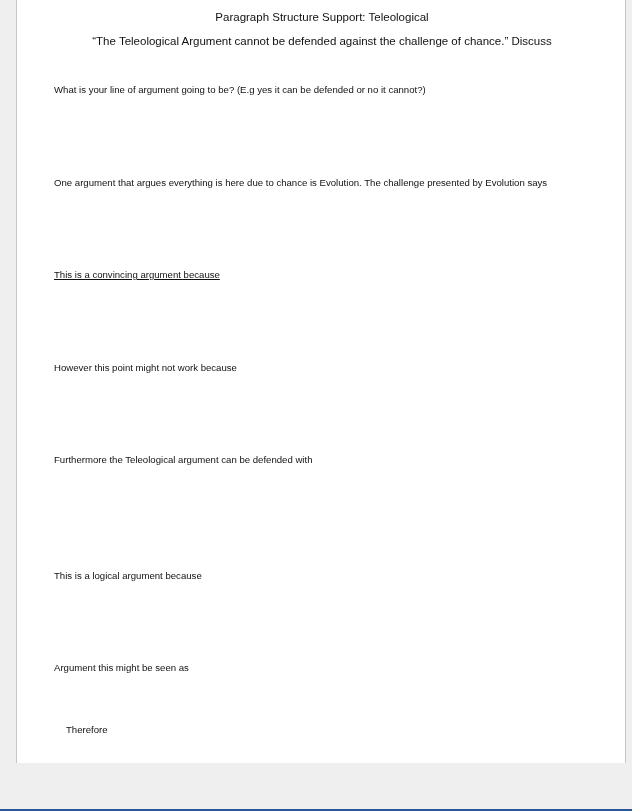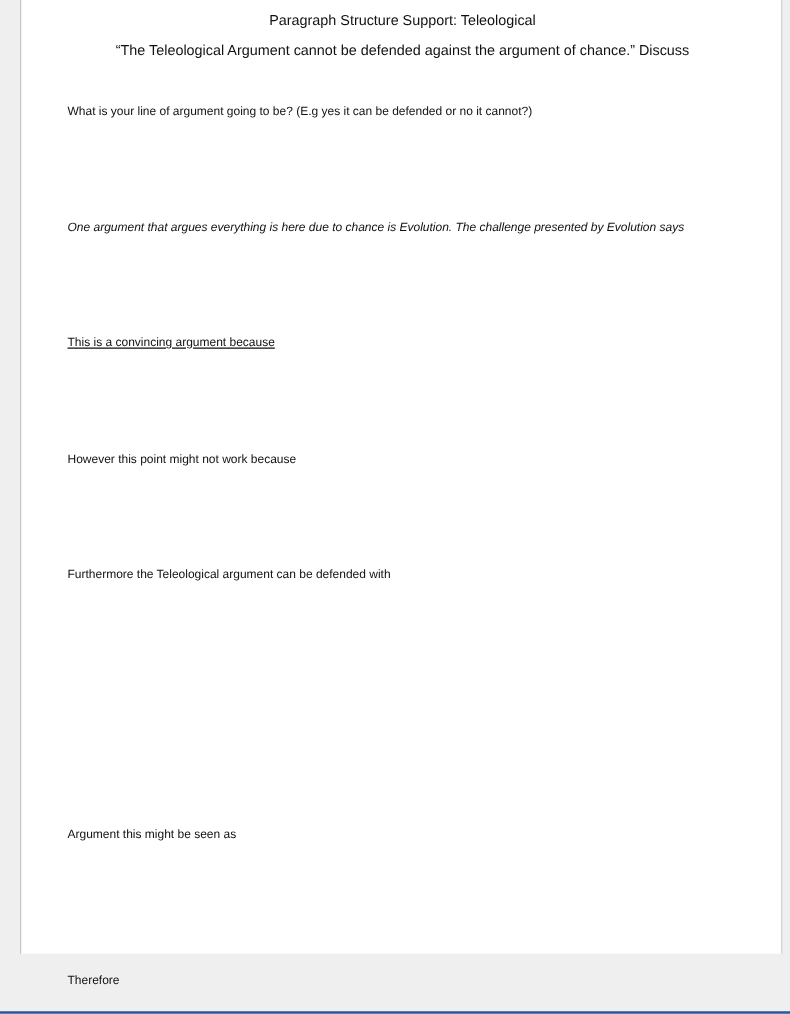--- a/index.html
+++ b/index.html
@@ -63,25 +63,26 @@
       text-align: center;
     }
   </style>
 </head>
 <body>
 
 <div class="gutter-left"></div>
 
 <div class="page">
   <div class="line title" style="top:10px;">Paragraph Structure Support: Teleological</div>
-  <div class="line title" style="top:34px;">“The Teleological Argument cannot be defended against the argument of chance.” Discuss</div>
+  <div class="line title" style="top:34px;">“The Teleological Argument cannot be defended against the challenge of chance.” Discuss</div>
 
   <div class="line prompt" style="top:83px;">What is your line of argument going to be? (E.g yes it can be defended or no it cannot?)</div>
-  <div class="line prompt" style="top:176px;font-style:italic;">One argument that argues everything is here due to chance is Evolution. The challenge presented by Evolution says</div>
+  <div class="line prompt" style="top:176px;">One argument that argues everything is here due to chance is Evolution. The challenge presented by Evolution says</div>
   <div class="line prompt" style="top:268px;text-decoration:underline;">This is a convincing argument because</div>
   <div class="line prompt" style="top:453px;">Furthermore the Teleological argument can be defended with</div>
   <div class="line prompt" style="top:361px;">However this point might not work because</div>
+  <div class="line prompt" style="top:569px;">This is a logical argument because</div>
   <div class="line prompt" style="top:661px;">Argument this might be seen as</div>
-  <div class="line prompt" style="top:778px;">Therefore</div>
+  <div class="line prompt" style="top:723px;margin-left:12px;">Therefore</div>
 </div>
 
 <div class="gutter-right"></div>
 <div class="bottom-bar"></div>
 
 </body></html>

